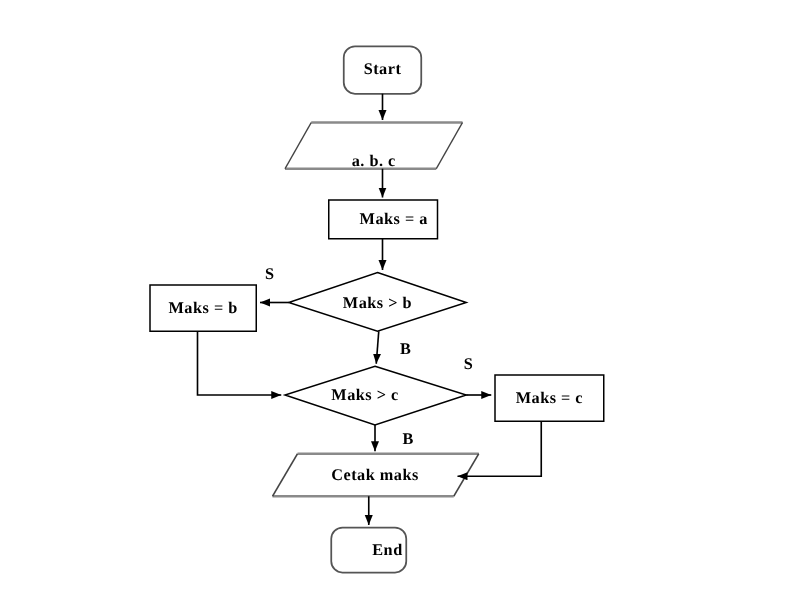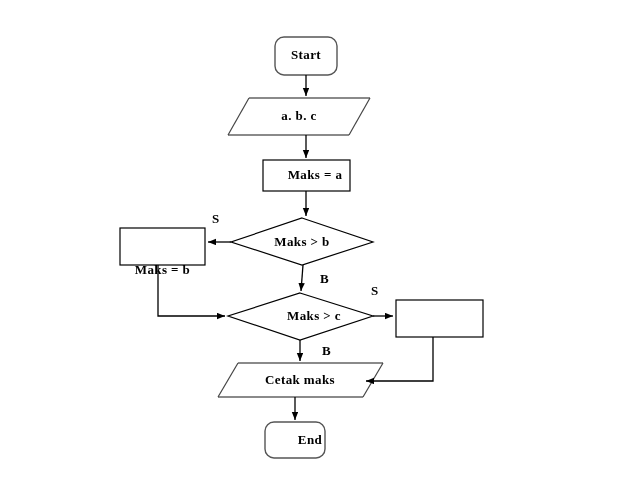--- a/index.html
+++ b/index.html
@@ -98,30 +98,31 @@
 
     <line x1="300" y1="340" x2="300" y2="361" stroke="#000000" stroke-width="1.3" marker-end="url(#arrow)"></line>
 
     <polyline points="433,337 433,381 366,381" fill="none" stroke="#000000" stroke-width="1.3" marker-end="url(#arrow)"></polyline>
 
     <line x1="295" y1="397" x2="295" y2="420" stroke="#000000" stroke-width="1.3" marker-end="url(#arrow)"></line>
   </svg>
 
   <div class="node-label" style="left:275px; top:47px; width:62px;">Start</div>
 
-  <div class="node-label" style="left:239px; top:108px; width:120px;">a. b. c</div>
+  <div class="node-label" style="left:239px; top:121px; width:120px;">a. b. c</div>
 
   <div class="node-label" style="left:263px; top:167px; width:104px;">Maks = a</div>
 
   <div class="node-label" style="left:252px; top:234px; width:100px;">Maks &gt; b</div>
 
-  <div class="node-label" style="left:120px; top:238px; width:85px;margin-top:24px;">Maks = b</div>
+  <div class="node-label" style="left:120px; top:238px; width:85px;">Maks = b</div>
 
-  <div class="node-label" style="left:264px; top:308px; width:100px;">Maks &gt; c</div>
+  <div class="node-label" style="left:242px; top:308px; width:100px;">Maks &gt; c</div>
 
+  <div class="node-label" style="left:396px; top:310px; width:87px;">Maks = c</div>
 
   <div class="node-label" style="left:240px; top:372px; width:120px;">Cetak maks</div>
 
   <div class="node-label" style="left:265px; top:432px; width:60px;padding-left:15px;">End</div>
 
   <div class="branch-label" style="left:212px; top:211px;">S</div>
 
   <div class="branch-label" style="left:320px; top:271px;">B</div>
 
   <div class="branch-label" style="left:371px; top:283px;">S</div>

